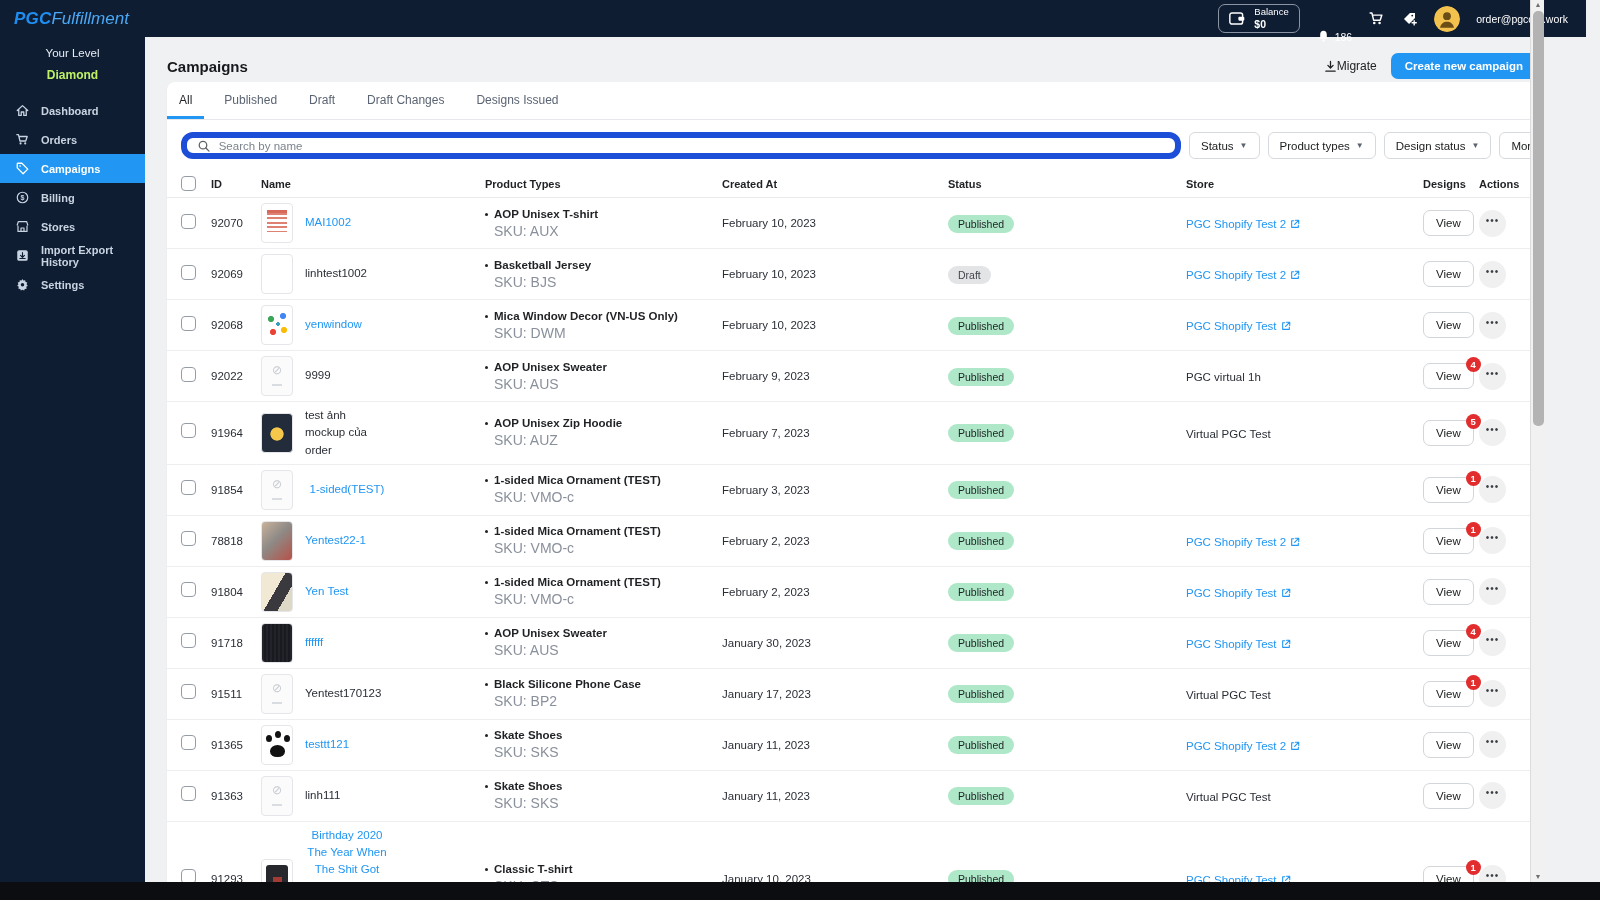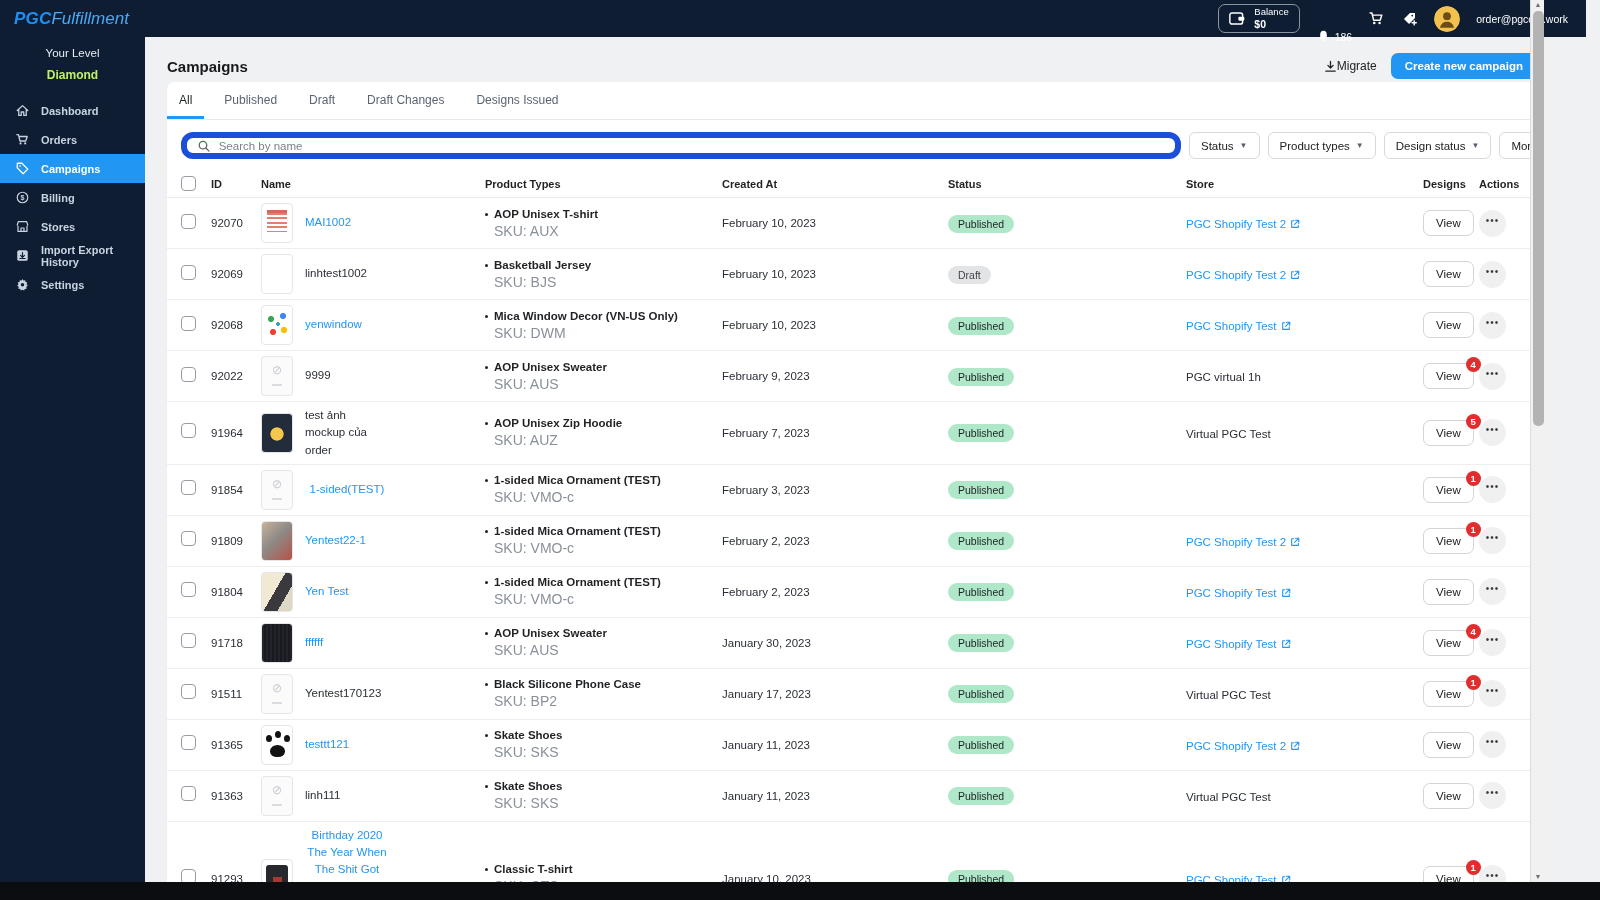--- a/index.html
+++ b/index.html
@@ -434,21 +434,21 @@
     <div class="c-store"></div>
     <div class="c-designs">
       <button class="view-btn"><span>View</span><span class="badge">1</span></button>
     </div>
     <div>
               <button class="more-btn">•••</button>
             </div>
   </div>
           <div class="trow">
     <div><span class="checkbox"></span></div>
-    <div class="c-id">91809</div>
+    <div class="c-id">78818</div>
     <div class="c-name">
       <div class="thumb thumb--photo"></div>
       <span class="name-text">Yentest22-1</span>
     </div>
     <div class="c-product">
       <div class="prod-line">
                 <span class="bullet"></span>
                 <span>1-sided Mica Ornament (TEST)</span>
               </div>
       <div class="sku">SKU: VMO-c</div>

